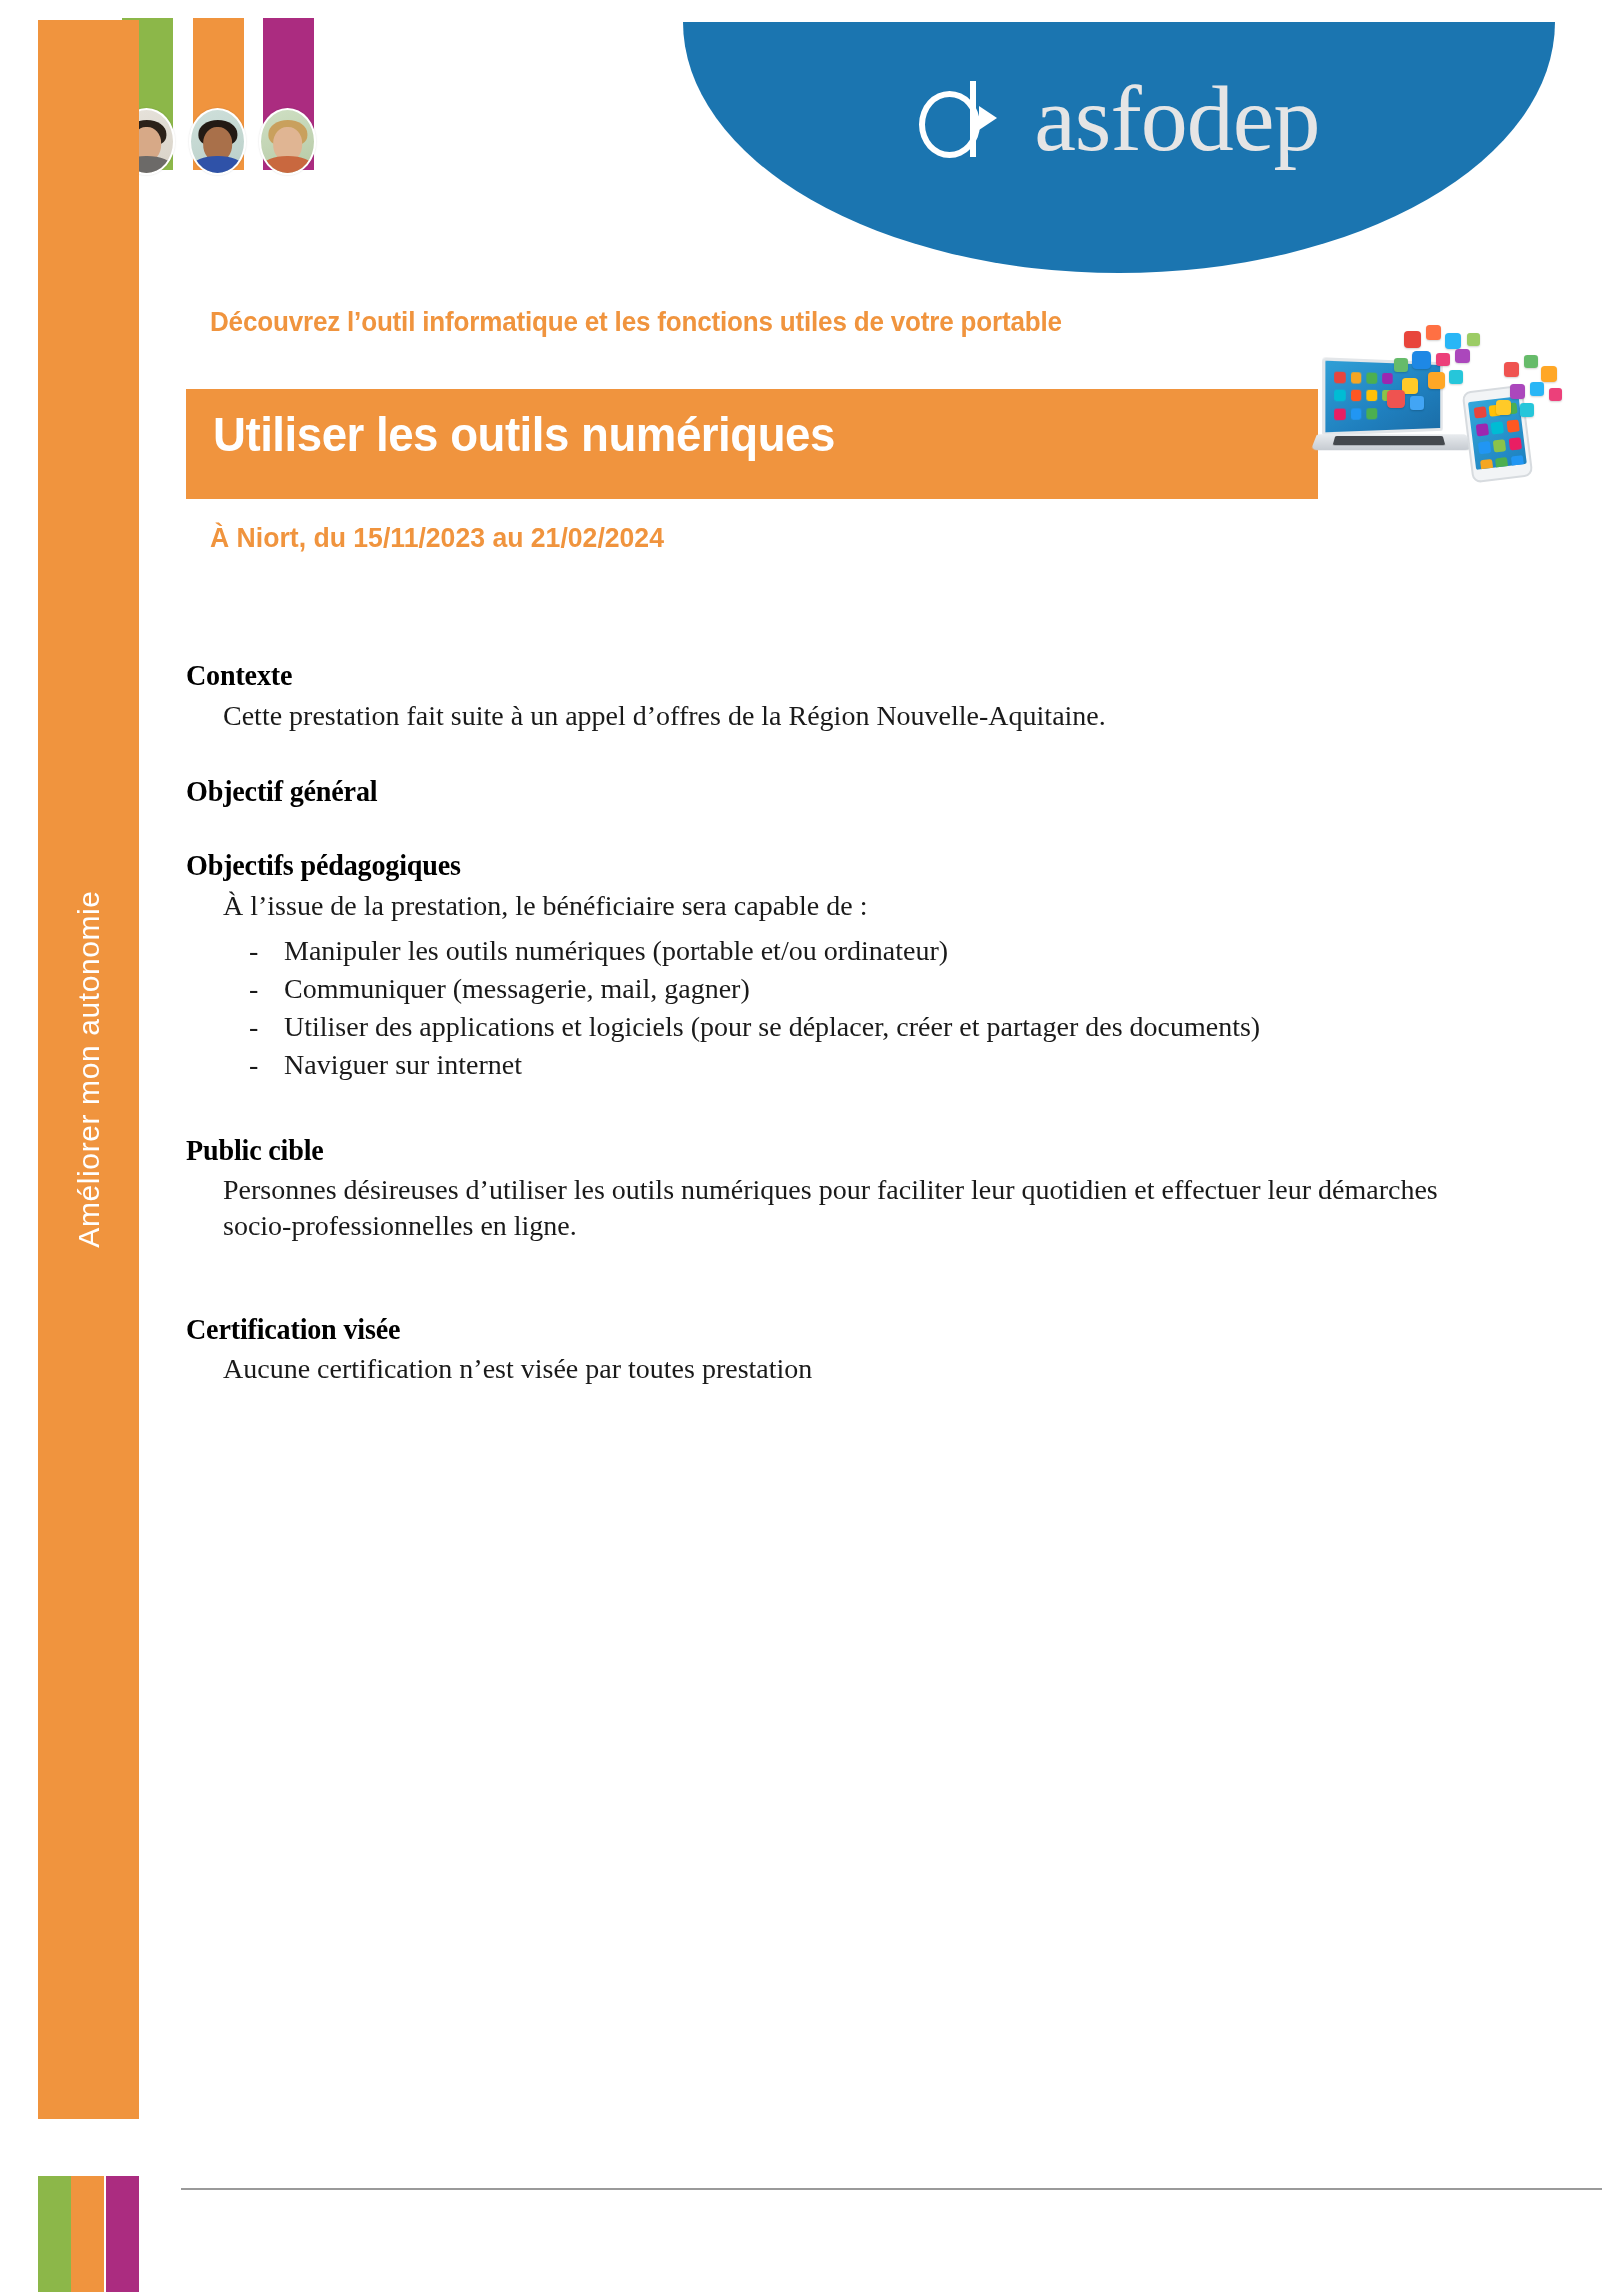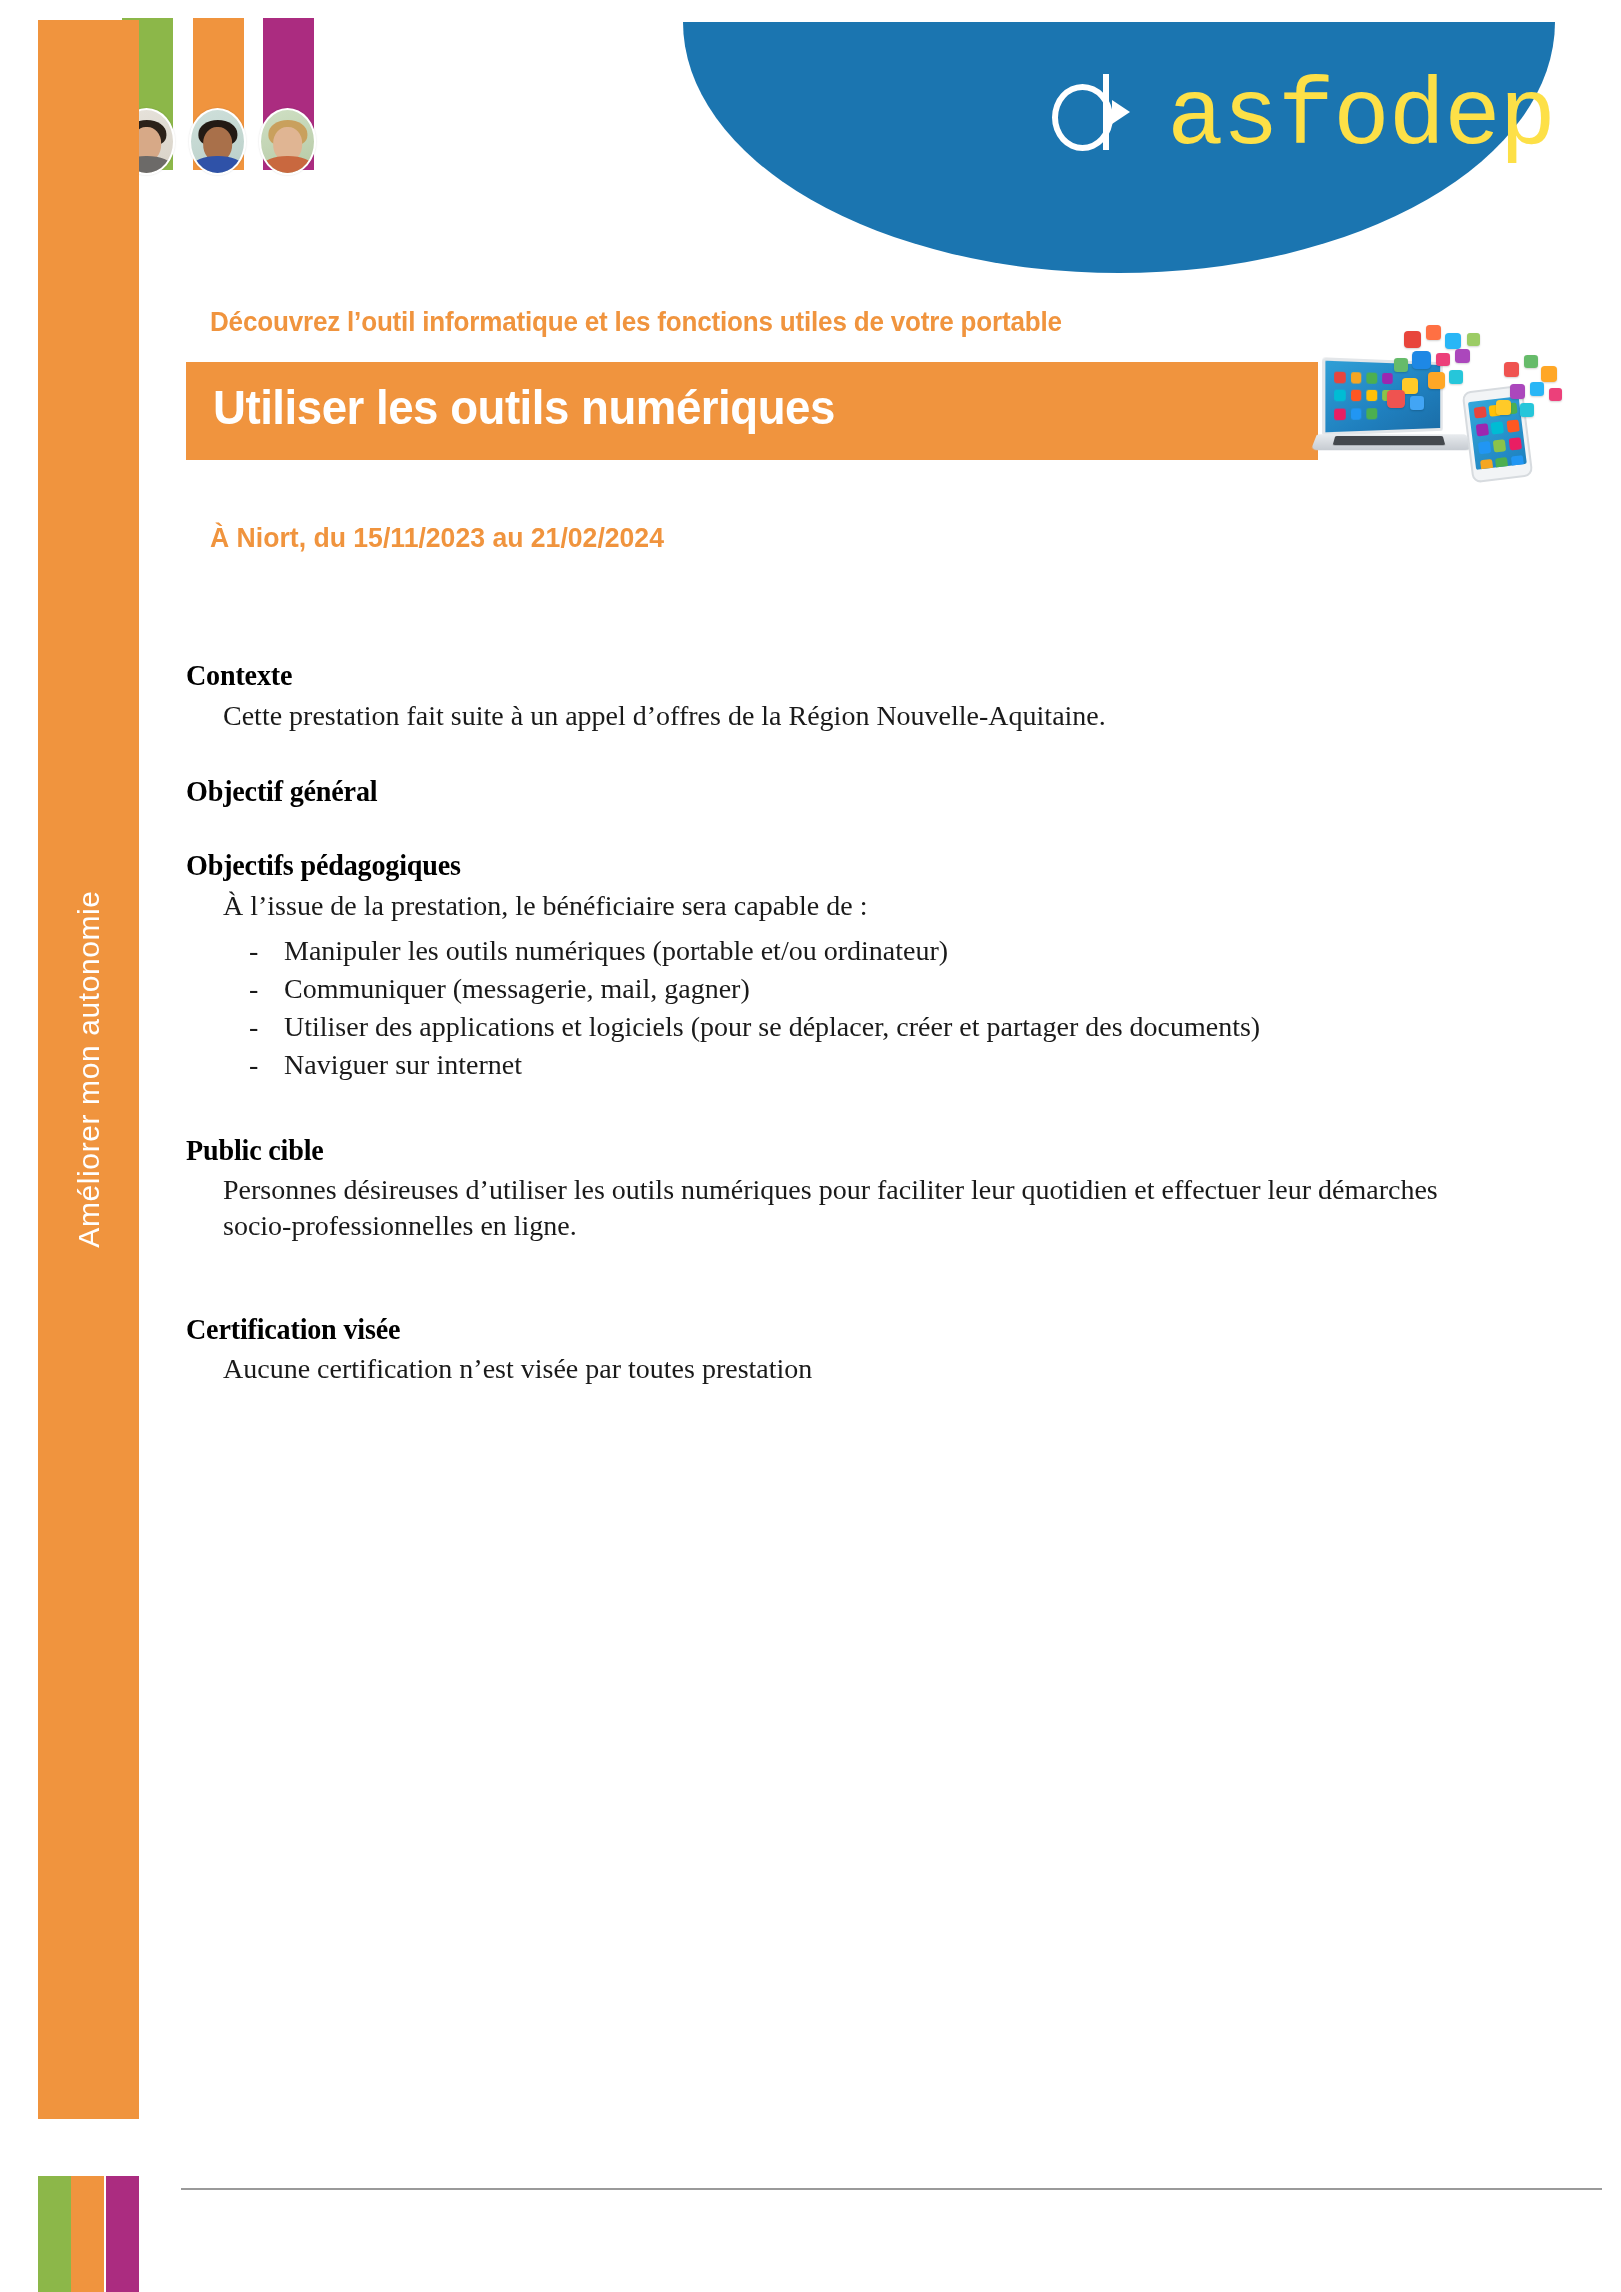--- a/index.html
+++ b/index.html
@@ -92,23 +92,23 @@
     top: 21.6px;
     width: 872px;
     height: 251px;
     background: #1B75B0;
     border-radius: 0 0 436px 436px / 0 0 251px 251px;
   }
   .logo-wordmark {
     position: absolute;
     left: 0; right: 0;
     top: 49px;
-    text-align: right;
-    color: #fde047;
-    font-family: Liberation Mono, monospace;
+    text-align: center;
+    color: #e5e5e5;
+    font-family: Liberation Serif, serif;
     font-size: 90px;
     line-height: 1;
     letter-spacing: 1px;
     white-space: nowrap;
   }
   .logo-mark {
     display: inline-block;
     position: relative;
     width: 94px;
     height: 90px;
@@ -176,23 +176,23 @@
     letter-spacing: -0.2px;
     font-family: "Liberation Sans Narrow", "Liberation Sans", sans-serif;
     transform: scaleX(.93);
     transform-origin: left center;
     white-space: nowrap;
   }
 
   .title-banner {
     position: absolute;
     left: 186px;
-    top: 362px;
+    top: 389px;
     width: 1132px;
-    height: 98px;
+    height: 110px;
     background: #F0943E;
   }
   .title-banner .title-text {
     position: absolute;
     left: 27.4px;
     top: 17.6px;
     color: #ffffff;
     font-size: 48px;
     font-weight: bold;
     letter-spacing: -0.5px;

